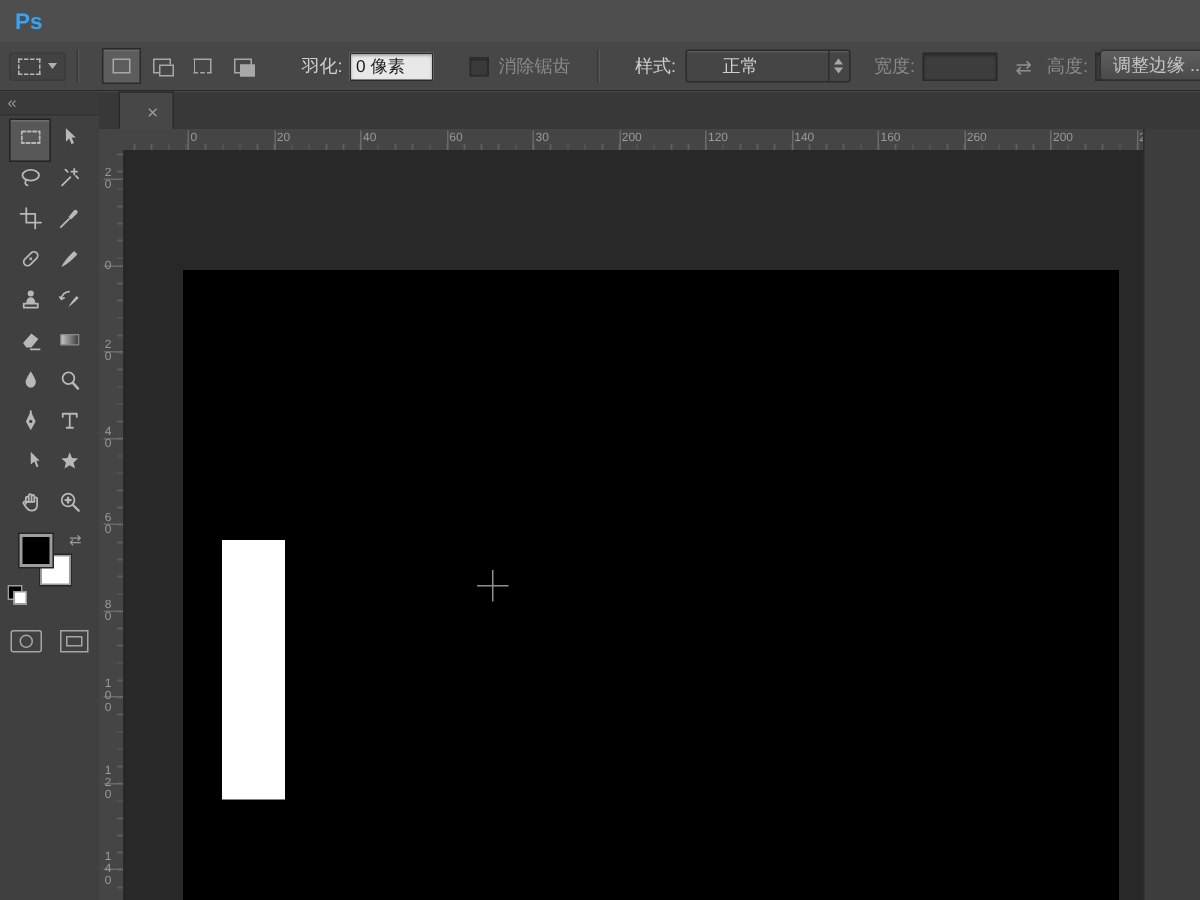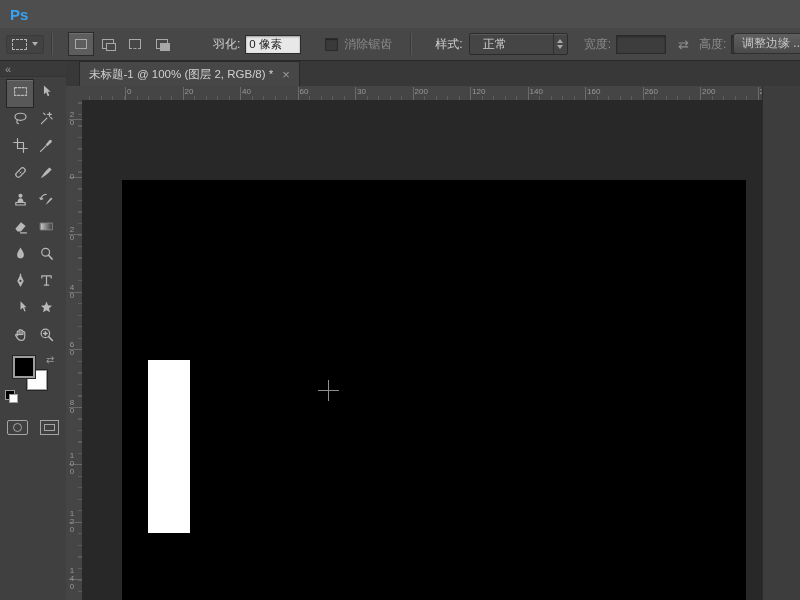--- a/index.html
+++ b/index.html
@@ -18,29 +18,29 @@
   .preset{display:flex;align-items:center;gap:5px;padding:3px 5px;margin-left:6px;border:1px solid #3a3a3a;
     background:#424242;border-radius:2px;flex:none;}
   .preset-glyph{width:13px;height:9px;border:1px dashed #b5b5b5;}
   .caret{width:0;height:0;border-left:3px solid transparent;border-right:3px solid transparent;border-top:4px solid #b0b0b0;}
   .modes{display:flex;gap:1px;margin-left:8px;flex:none;}
   .mode-btn{width:24px;height:22px;display:flex;align-items:center;justify-content:center;position:relative;border:1px solid transparent;}
   .mode-btn.active{background:#5d5d5d;border:1px solid #2b2b2b;box-shadow:inset 0 1px 0 #6f6f6f;}
   .smsq{width:10px;height:8px;border:1px solid #a8a8a8;position:relative;}
   .sm2{position:absolute;left:3px;top:3px;width:8px;height:6px;border:1px solid #a8a8a8;background:#474747;}
   .smfill{background:#a8a8a8;}
-  .opt-label{margin-left:38px;white-space:nowrap;}
+  .opt-label{margin-left:26px;white-space:nowrap;}
   .opt-label.dim{color:#8a8a8a;}
   .txt-input{width:48px;height:17px;margin-left:5px;border:1px solid #2b2b2b;background:#e8e8e8;color:#1b1b1b;
     font-size:11.5px;font-family:"Liberation Sans",sans-serif;padding:0 3px;box-shadow:inset 0 1px 2px rgba(0,0,0,.35);}
   .txt-input.dark{background:#3d3d3d;color:#bbb;width:42px;}
   .checkwrap{display:flex;align-items:center;margin-left:24px;gap:6px;}
   .checkbox{width:11px;height:11px;background:#3a3a3a;border:1px solid #2b2b2b;box-shadow:inset 0 1px 1px rgba(0,0,0,.4);}
   .dropdown{display:flex;align-items:center;justify-content:space-between;width:84px;height:20px;margin-left:6px;
-    background:#454545;border:1px solid #2b2b2b;border-radius:2px;box-shadow:inset 0 1px 0 #585858;padding-left:13px;}
+    background:#454545;border:1px solid #2b2b2b;border-radius:2px;box-shadow:inset 0 1px 0 #585858;padding-left:24px;}
   .spinner{width:13px;height:100%;border-left:1px solid #2f2f2f;display:flex;flex-direction:column;align-items:center;justify-content:center;gap:2px;}
   .tri-up{width:0;height:0;border-left:3px solid transparent;border-right:3px solid transparent;border-bottom:4px solid #a8a8a8;}
   .tri-dn{width:0;height:0;border-left:3px solid transparent;border-right:3px solid transparent;border-top:4px solid #a8a8a8;}
   .swap-dims{margin:0 10px 0 12px;color:#8f8f8f;font-size:13px;}
   .refine-btn{position:absolute;left:733px;top:5px;height:21px;width:92px;background:linear-gradient(#5f5f5f,#4a4a4a);
     border:1px solid #303030;border-radius:3px;color:#c6c6c6;font-size:12px;font-family:"Liberation Sans",sans-serif;
     white-space:nowrap;padding:0 8px;text-align:left;}
 
   
   .toolpanel{position:absolute;left:0;top:61px;width:66px;height:539px;background:#404040;border-right:1px solid #2c2c2c;}
@@ -288,21 +288,20 @@
     </div>
 
     <div class="panel-bottom">
       <div class="qm-icon"></div>
       <div class="screenmode-icon"></div>
     </div>
   </div>
 
   <div class="tabbar">
     <div class="doc-tab">
-      <span>未标题-1 @ 100% (图层 2, RGB/8) *</span>
       <span class="tab-close">×</span>
     </div>
   </div>
 
   <div class="ruler-corner"></div>
   <div class="hruler" id="hruler">
       <div class="ticks"></div>
       <div class="htick" style="left: 43px;"></div>
       <span class="hlabel" style="left: 43px;">0</span>
       <div class="htick" style="left: 100.5px;"></div>

